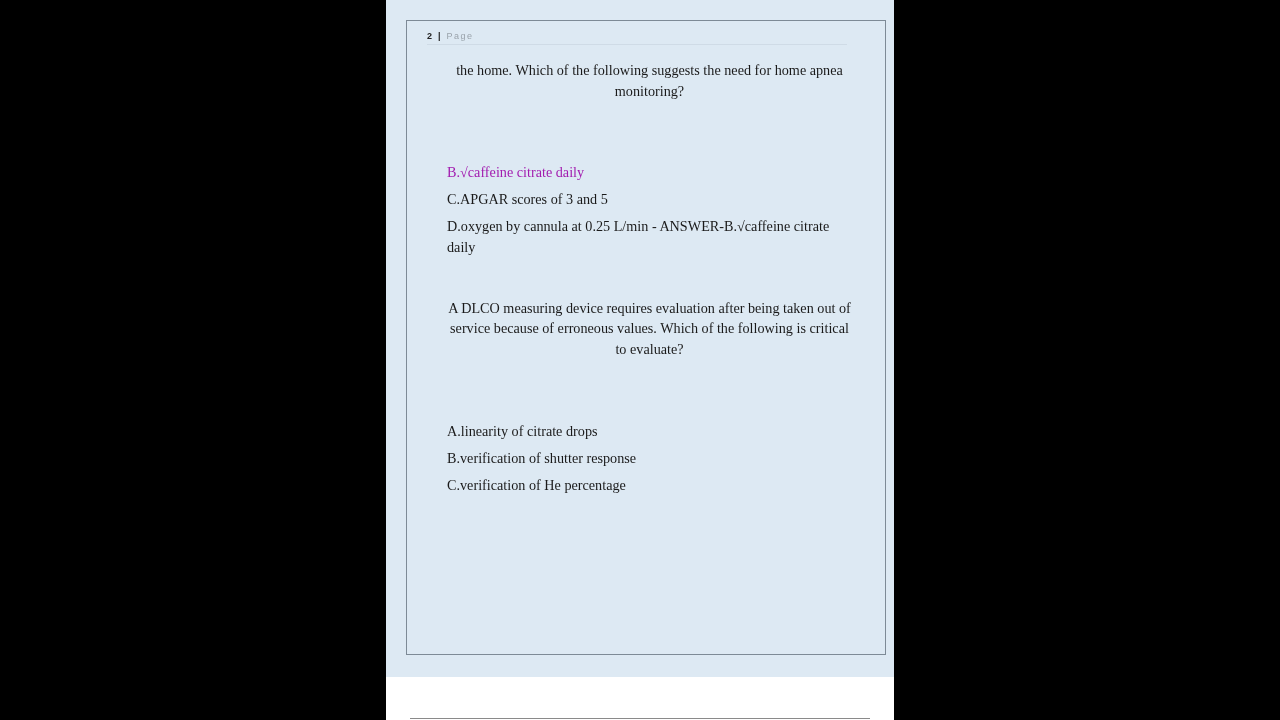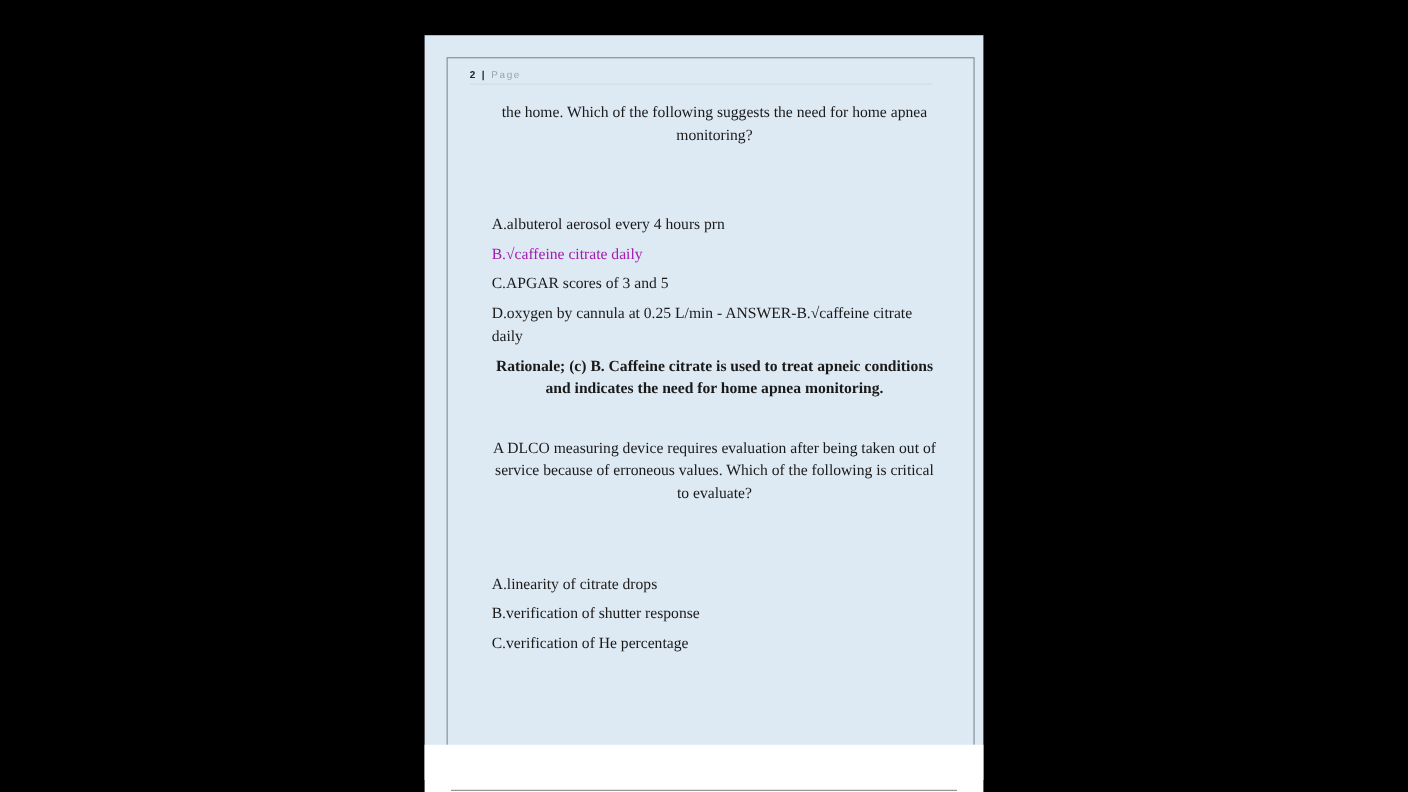--- a/index.html
+++ b/index.html
@@ -3,21 +3,20 @@
   <meta charset="utf-8">
   <style>
     html, body { margin: 0; padding: 0; }
     body {
       width: 1280px; height: 720px; background: #000000; position: relative; overflow: hidden;
       font-family: "Liberation Serif", serif;
     }
     .sheet {
       position: absolute; left: 386px; top: 0; width: 508px; height: 677px;
       background: #dde9f3;
-      margin-top: 32px;
     }
     .sheet-next {
       position: absolute; left: 386px; top: 677px; width: 508px; height: 43px;
       background: #ffffff;
     }
     .sheet-next .rule {
       position: absolute; left: 24px; right: 24px; top: 41px; height: 1px; background: #8a8a8a;
     }
     .frame {
       position: absolute; left: 20px; top: 20px; width: 480px; height: 635px;
@@ -49,25 +48,23 @@
     <span class="num">2</span>
     <span class="bar">|</span>
     <span>Page</span>
   </div>
 
   <div class="content">
     <p class="p">the home. Which of the following suggests the need for home apnea monitoring?</p>
 
     <div style="height:61px"></div>
 
-    <p class="opt">A.albuterol aerosol every 4 hours prn</p>
     <p class="opt red">B.√caffeine citrate daily</p>
     <p class="opt">C.APGAR scores of 3 and 5</p>
     <p class="opt">D.oxygen by cannula at 0.25 L/min - ANSWER-B.√caffeine citrate daily</p>
-    <p class="p bold">Rationale; (c) B. Caffeine citrate is used to treat apneic conditions and indicates the need for home apnea monitoring.</p>
 
     <div style="height:34px"></div>
 
     <p class="p">A DLCO measuring device requires evaluation after being taken out of service because of erroneous values. Which of the following is critical to evaluate?</p>
 
     <div style="height:62px"></div>
 
     <p class="opt">A.linearity of citrate drops</p>
     <p class="opt">B.verification of shutter response</p>
     <p class="opt">C.verification of He percentage</p>

